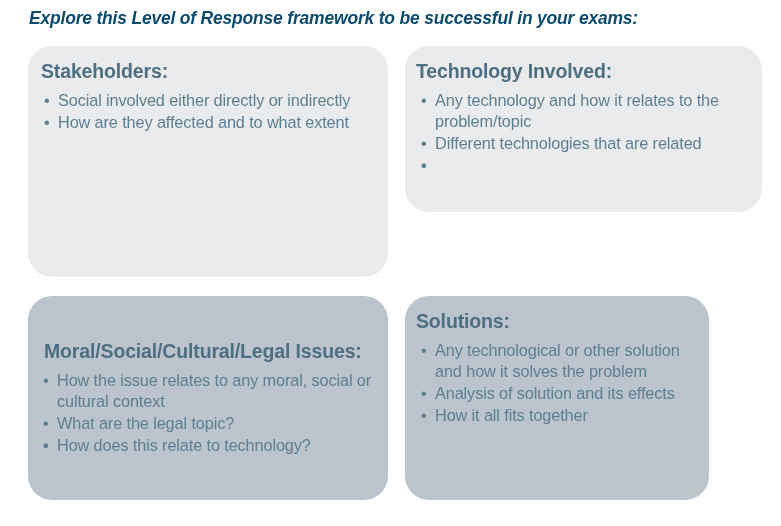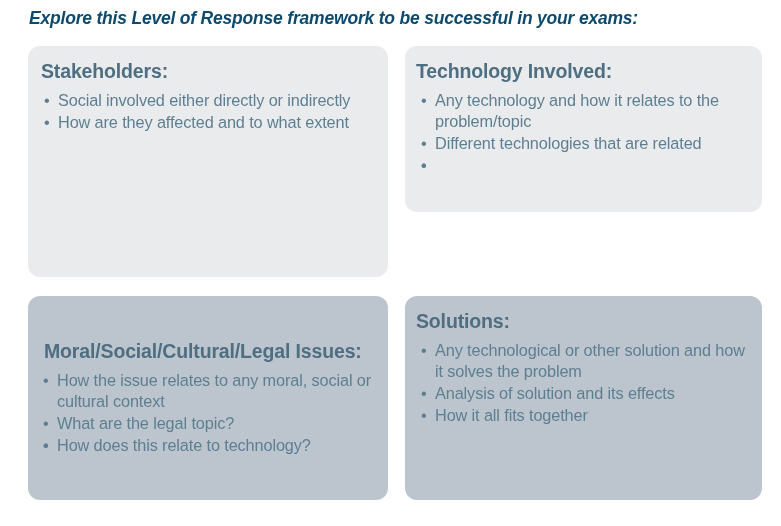--- a/index.html
+++ b/index.html
@@ -27,30 +27,30 @@
     font-size: 17.5px;
     font-style: italic;
     font-weight: bold;
     color: #0c4a6e;
     letter-spacing: -0.2px;
     white-space: nowrap;
   }
   .card {
     position: absolute;
     box-sizing: border-box;
-    border-radius: 12px;
+    border-radius: 24px;
     overflow: hidden;
   }
   .card-light { background: #eaebed; }
   .card-dark  { background: #bcc4cd; }
 
   .card-1 { left: 28px;  top: 46px;  width: 360px; height: 231px; }
   .card-2 { left: 405px; top: 46px;  width: 357px; height: 166px; }
   .card-3 { left: 28px;  top: 296px; width: 360px; height: 204px; }
-  .card-4 { left: 405px; top: 296px; width: 357px; height: 204px; }
+  .card-4 { left: 405px; top: 296px; width: 304px; height: 204px; }
 
   .card-inner {
     padding: 14px 14px 10px 12px;
   }
   .card-title {
     font-size: 19.5px;
     font-weight: bold;
     color: #4e6e82;
     line-height: 1.28;
     margin: 0 0 6px 0;

